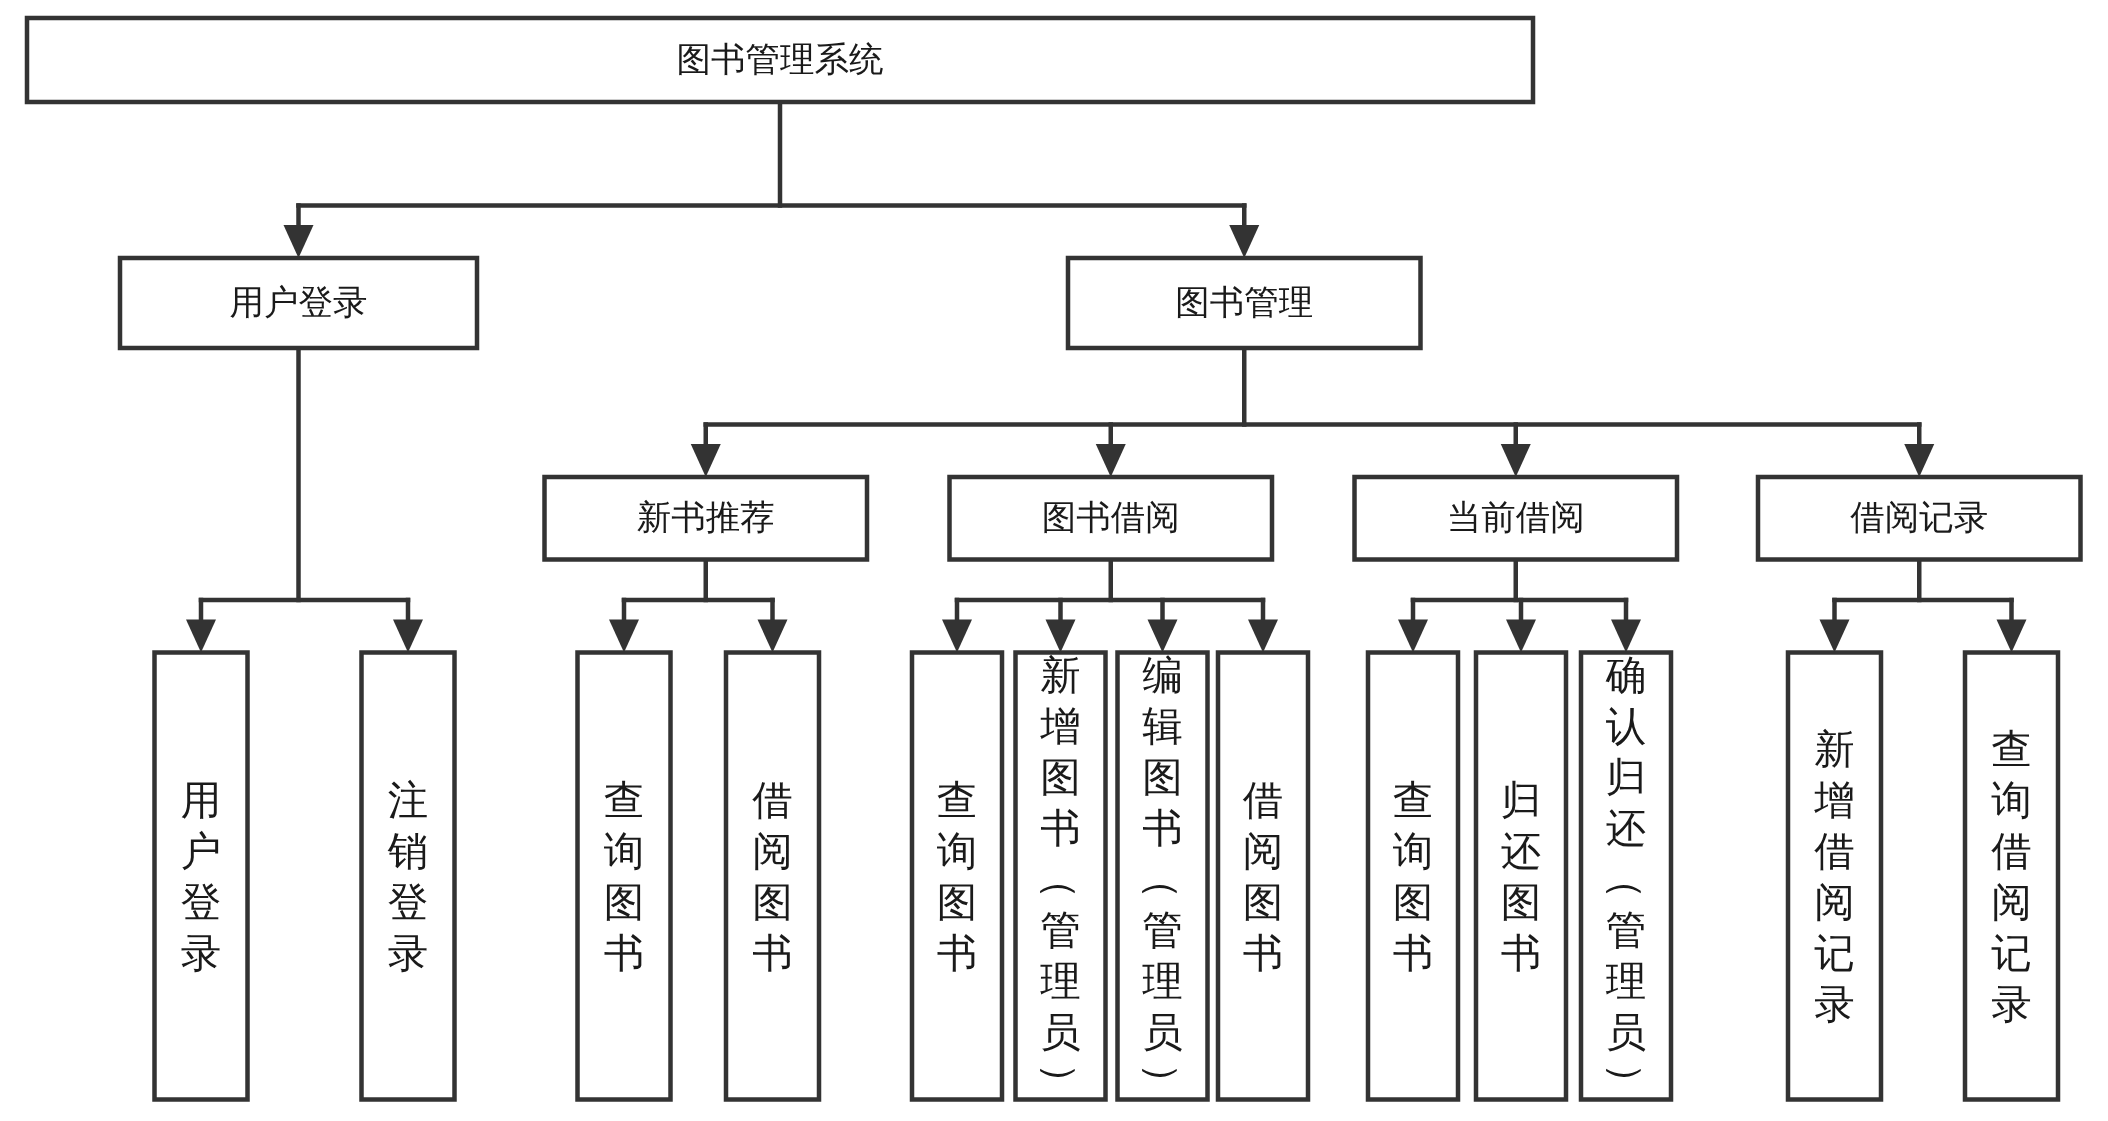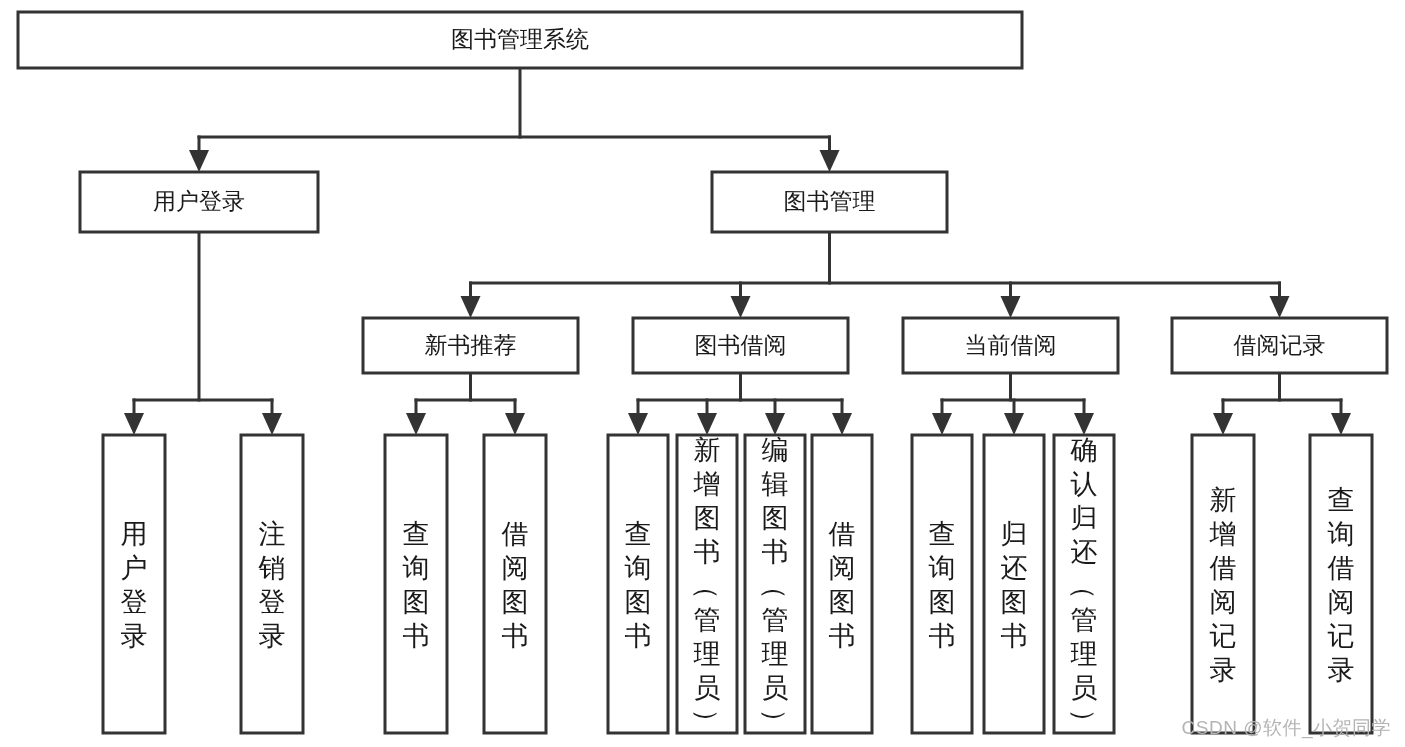--- a/index.html
+++ b/index.html
@@ -259,14 +259,13 @@
           <rect x="1310" y="435" width="62" height="298" class="node-rect"></rect>
           <text x="1341" y="508.52" class="node-label-v">查</text>
           <text x="1341" y="542.52" class="node-label-v">询</text>
           <text x="1341" y="576.52" class="node-label-v">借</text>
           <text x="1341" y="610.52" class="node-label-v">阅</text>
           <text x="1341" y="644.52" class="node-label-v">记</text>
           <text x="1341" y="678.52" class="node-label-v">录</text>
         </g>
       </g>
   </svg>
-  <div class="watermark-text">CSDN @软件_小贺同学</div>
 </div>
 
 </body></html>

